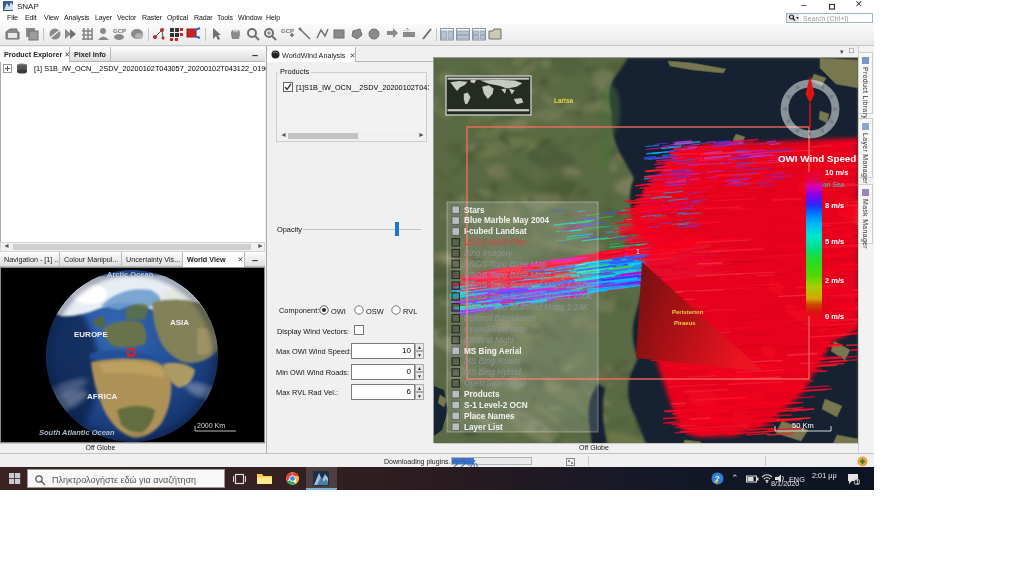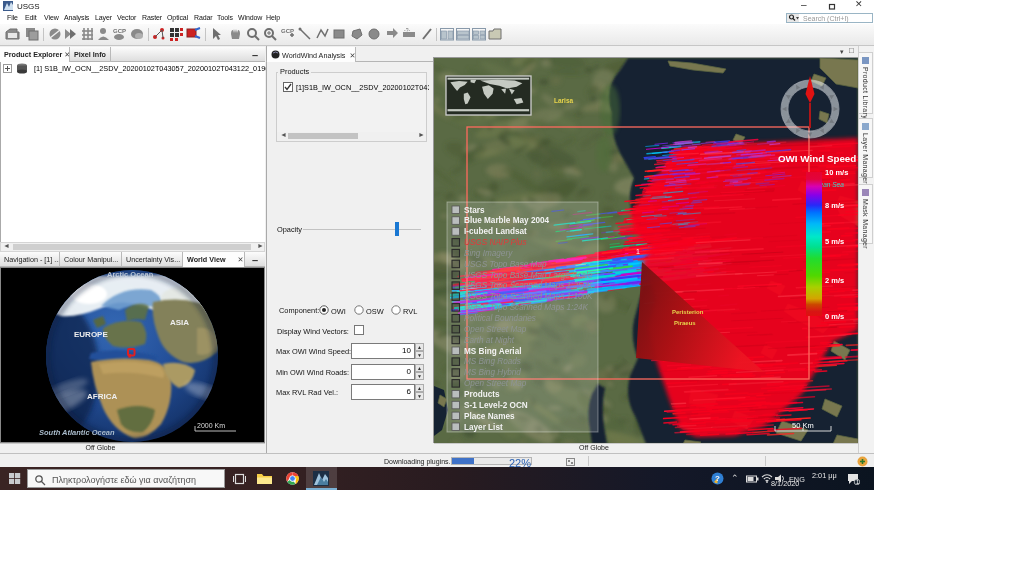--- a/index.html
+++ b/index.html
@@ -28,21 +28,21 @@
 .glabel{font:bold 8px "Liberation Sans",sans-serif;fill:#eee}
 </style></head>
 <body>
 <div id="app">
 
   <div id="titlebar">
     <svg class="abs" style="left:3px;top:1px" width="12" height="11">
         <rect x="0" y="0" width="10" height="10" fill="#3b5b8c"></rect>
         <path d="M1,9 L4,2 L6,6 L8,1 L10,4 L10,9 Z" fill="#cfe0f0"></path>
       </svg>
-    <span class="abs" style="left:17px;top:2px;font-size:8px;color:#111">USGS</span>
+    <span class="abs" style="left:17px;top:2px;font-size:8px;color:#111">SNAP</span>
     <span class="abs" style="left:801px;top:-1px;font-size:10px;color:#333">–</span>
     <svg class="abs" style="left:828px;top:3px" width="8" height="7">
         <rect x="1.5" y="1.5" width="5" height="4.5" fill="none" stroke="#333" stroke-width="1.2"></rect>
       </svg>
     <span class="abs" style="left:855px;top:-1px;font-size:9px;color:#333">✕</span>
   </div>
 
   <div id="menubar">
     <span style="left:7px">File</span>
       <span style="left:25px">Edit</span>
@@ -2494,21 +2494,21 @@
         <rect x="1" y="1" width="7" height="7" fill="#8aa8cc"></rect>
       </svg>Layer Manager</div>
   <div class="vtab" style="top:184px;height:60px"><svg width="9" height="9" style="margin-bottom:2px">
         <rect x="1" y="1" width="7" height="7" fill="#9a86b8"></rect>
       </svg>Mask Manager</div>
 
   <div id="statusbar">
     <span class="abs" style="left:384px;top:4px;font-size:7px">Downloading plugins...</span>
     <div class="abs" style="left:451px;top:3px;width:81px;height:8px;background:#e9e9e9;border:1px solid #b5b5b5">
       <div class="abs" style="left:0;top:0;width:22px;height:6px;background:#3f72c8"></div>
-      <span class="abs" style="left:0;top:-1px;width:79px;text-align:right;color:#2b62b4;font-size:11px">22%</span>
+      <span class="abs" style="left:0;top:-1px;width:79px;text-align:left;color:#2b62b4;font-size:13px">22%</span>
     </div>
     <svg class="abs" style="left:566px;top:4px" width="9" height="8">
         <rect x="0.5" y="0.5" width="8" height="7" fill="#eee" stroke="#888"></rect>
         <rect x="2" y="2" width="2" height="2" fill="#888"></rect>
         <rect x="5" y="4" width="2" height="2" fill="#888"></rect>
       </svg>
     <div class="abs" style="left:588px;top:2px;width:1px;height:10px;background:#c9c9c9"></div>
     <div class="abs" style="left:765px;top:2px;width:1px;height:10px;background:#c9c9c9"></div>
     <svg class="abs" style="left:857px;top:2px" width="11" height="11">
         <circle cx="5.5" cy="5.5" r="5" fill="#e8a33d"></circle>

